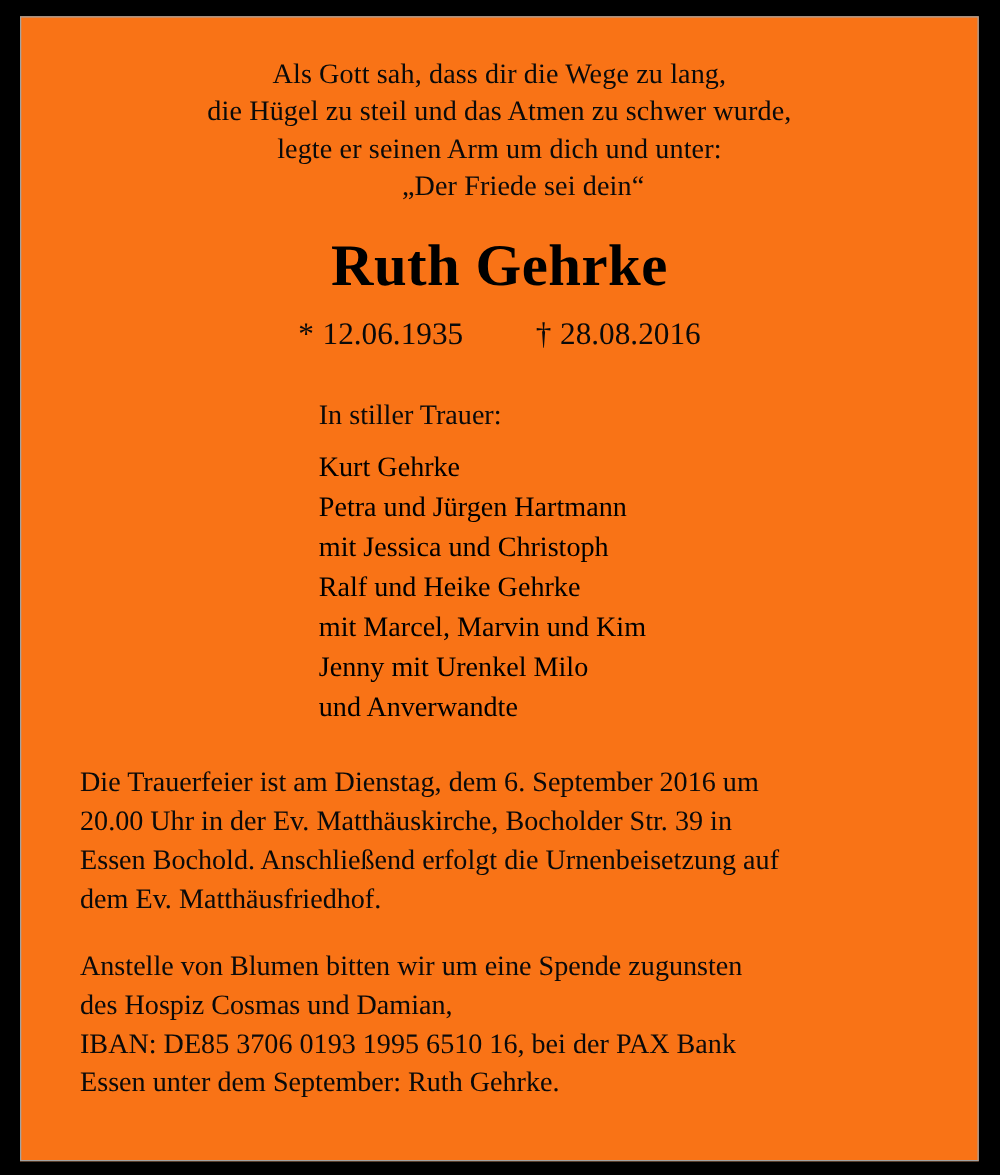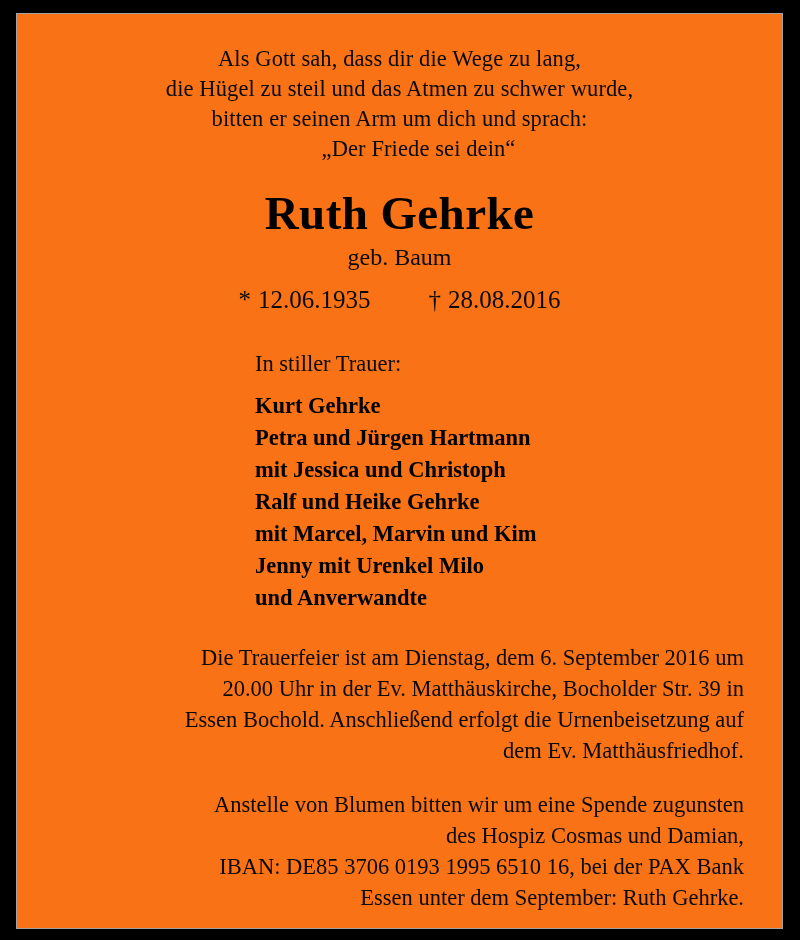--- a/index.html
+++ b/index.html
@@ -95,32 +95,31 @@
     padding-left: 208px;
   }
   .mourners-intro {
     font-size: 22.5px;
     line-height: 30px;
     color: #0a0a0a;
     margin-bottom: 11px;
   }
   .mourner-line {
     font-size: 22.5px;
-    font-weight: bold;
+    font-weight: normal;
     line-height: 32px;
     color: #000000;
     white-space: nowrap;
   }
 
   
   .details {
     margin-top: 28px;
     padding-left: 17px;
     padding-right: 8px;
-    text-align: right;
   }
   .details p {
     margin: 0;
     font-size: 22.5px;
     line-height: 31px;
     color: #0a0a0a;
   }
   .details p + p {
     margin-top: 23px;
   }
@@ -131,27 +130,26 @@
 </head>
 <body>
 
 <div class="notice-frame">
   <div class="notice-card">
     <div class="notice-inner">
 
       <div class="verse">
         <div class="verse-line">Als Gott sah, dass dir die Wege zu lang,</div>
         <div class="verse-line">die Hügel zu steil und das Atmen zu schwer wurde,</div>
-        <div class="verse-line">bitten er seinen Arm um dich und sprach:</div>
+        <div class="verse-line">legte er seinen Arm um dich und unter:</div>
         <div class="verse-line quote">„Der Friede sei dein“</div>
       </div>
 
       <div class="name-block">
         <div class="deceased-name">Ruth Gehrke</div>
-        <div class="maiden-name">geb. Baum</div>
         <div class="life-dates">
           <span class="date-item">
             <span class="date-symbol">*</span><span>12.06.1935</span>
           </span>
           <span class="date-item">
             <span class="date-symbol">†</span><span>28.08.2016</span>
           </span>
         </div>
       </div>
 

